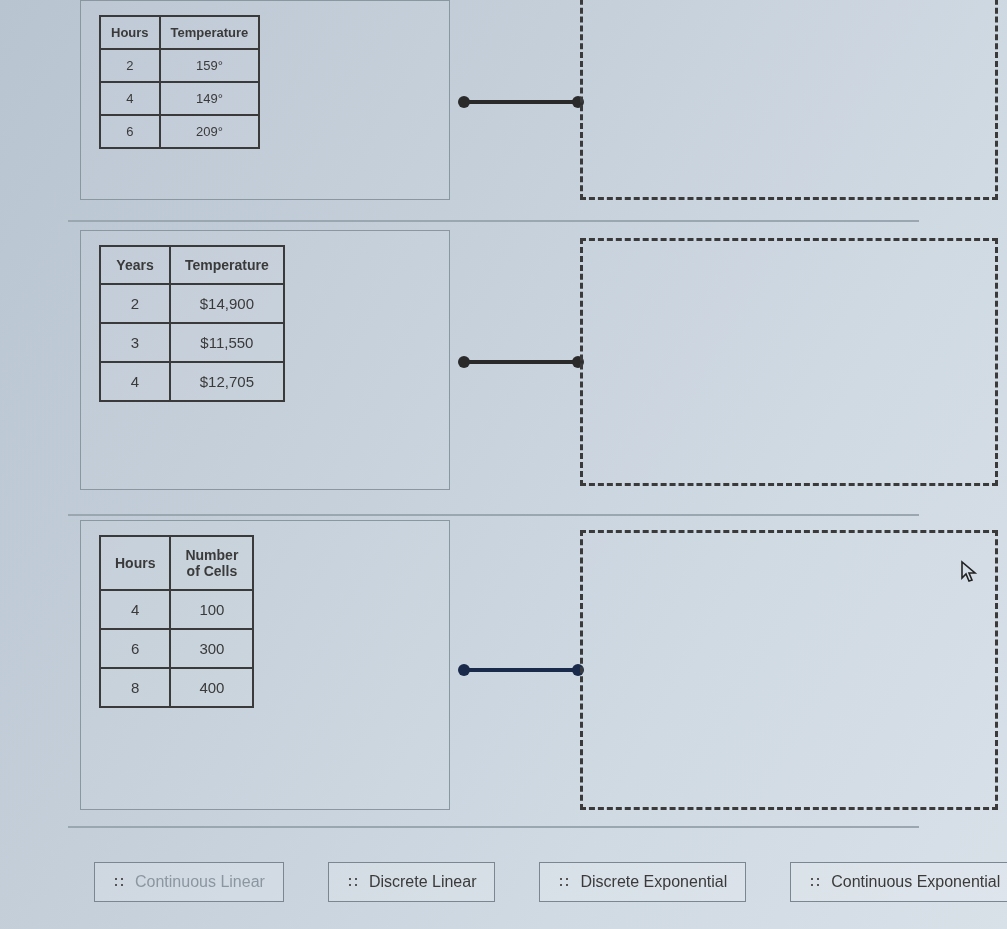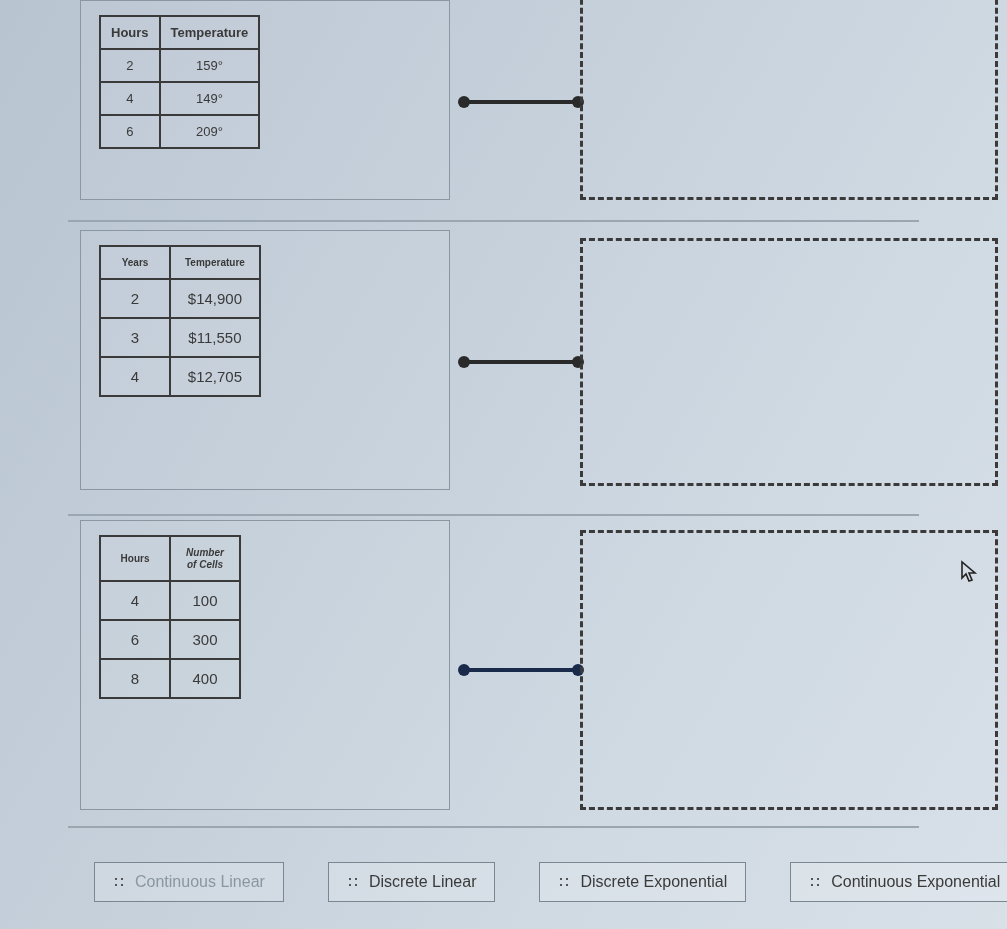--- a/index.html
+++ b/index.html
@@ -34,21 +34,21 @@
     border-collapse: collapse;
     background: rgba(255,255,255,0.05);
   }
   table.data th, table.data td {
     border: 2px solid #3a3a3a;
     padding: 10px 14px;
     text-align: center;
     font-size: 15px;
     min-width: 70px;
   }
-  table.data th { font-weight: bold; font-size: 10px; }
+  table.data th { font-weight: bold; font-size: 14px; }
   .row.r1 table.data td, .row.r1 table.data th { padding: 8px 10px; font-size: 13px; min-width:58px;}
   .row.r3 table.data th { line-height: 1.15; }
 
   .dropzone {
     position: absolute;
     left: 580px;
     width: 418px;
     border: 3px dashed #3a3a3a;
     background: rgba(255,255,255,0.02);
   }
@@ -192,21 +192,21 @@
   </div>
 
   <div class="row-divider div2"></div>
 
   <div class="row r3">
     <div class="card">
       <table class="data">
         <tbody>
             <tr>
           <th>Hours</th>
-          <th style="white-space:pre-line;font-style:italic;">Number
+          <th style="white-space:pre-line;">Number
 of Cells</th>
         </tr>
         <tr>
           <td>4</td>
           <td>100</td>
         </tr>
         <tr>
           <td>6</td>
           <td>300</td>
         </tr>

